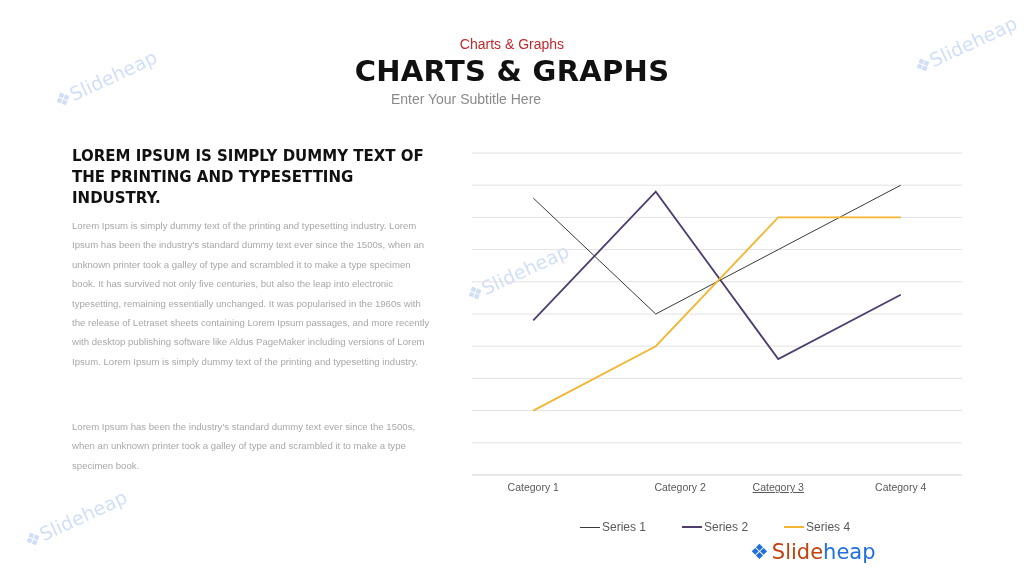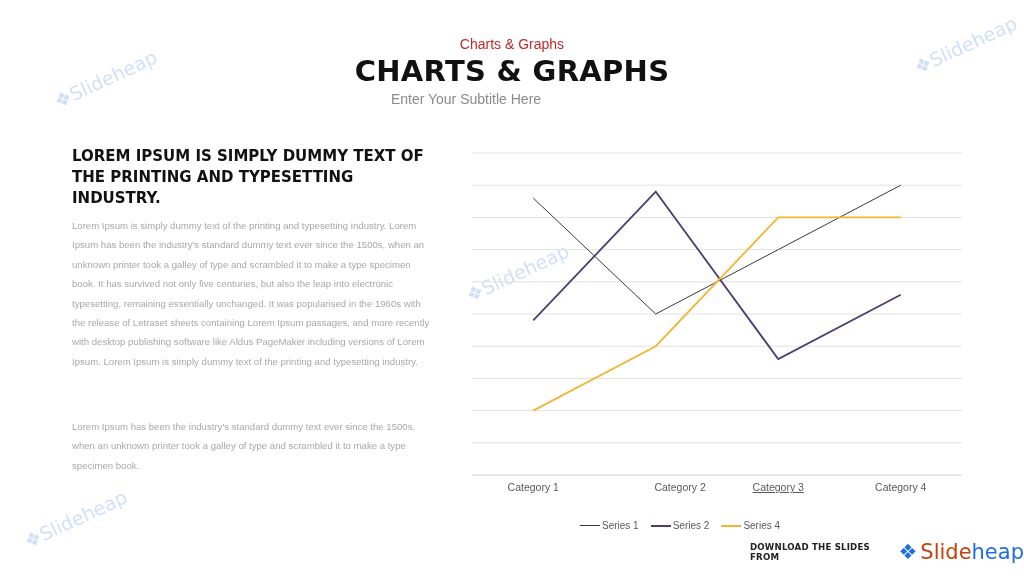--- a/index.html
+++ b/index.html
@@ -32,21 +32,21 @@
   }
   .para1 { top: 216px; }
   .para2 { top: 417px; }
   .chart { position: absolute; left: 0; top: 0; }
   .cat-label {
     position: absolute; top: 481px; width: 100px; text-align: center;
     font-size: 10.5px; color: #595959; font-family: "Liberation Sans", sans-serif;
   }
   .legend {
     position: absolute; top: 520px; left: 580px; display: flex; align-items: center;
-    font-size: 10px; color: #595959; font-family: "Liberation Sans", sans-serif;
+    font-size: 12px; color: #595959; font-family: "Liberation Sans", sans-serif; gap: 24px;
   }
   .legend-item { display: flex; align-items: center; margin-right: 12px; }
   .legend-swatch { width: 20px; height: 0; margin-right: 2px; }
   .footer {
     position: absolute; top: 540px; left: 750px; display: flex; align-items: center;
   }
   .footer-text {
     font-size: 8.6px; font-weight: bold; color: #222222; letter-spacing: 0.2px;
     font-family: "DejaVu Sans", sans-serif; margin-right: 10px;
   }
@@ -124,19 +124,18 @@
       <span class="legend-swatch" style="border-top: 2px solid rgb(78, 61, 110);"></span>
       <span>Series 2</span>
     </div>
     <div class="legend-item">
       <span class="legend-swatch" style="border-top: 2px solid rgb(242, 182, 50);"></span>
       <span>Series 4</span>
     </div>
   </div>
 
 <div class="footer">
-  <span class="footer-text">DOWNLOAD THE SLIDES FROM</span>
   <span class="brand">
     <span style="margin-right:3px;">❖</span>
       <span class="brand-b">Slide</span>
       <span>heap</span>
   </span>
 </div>
 
 </body></html>

